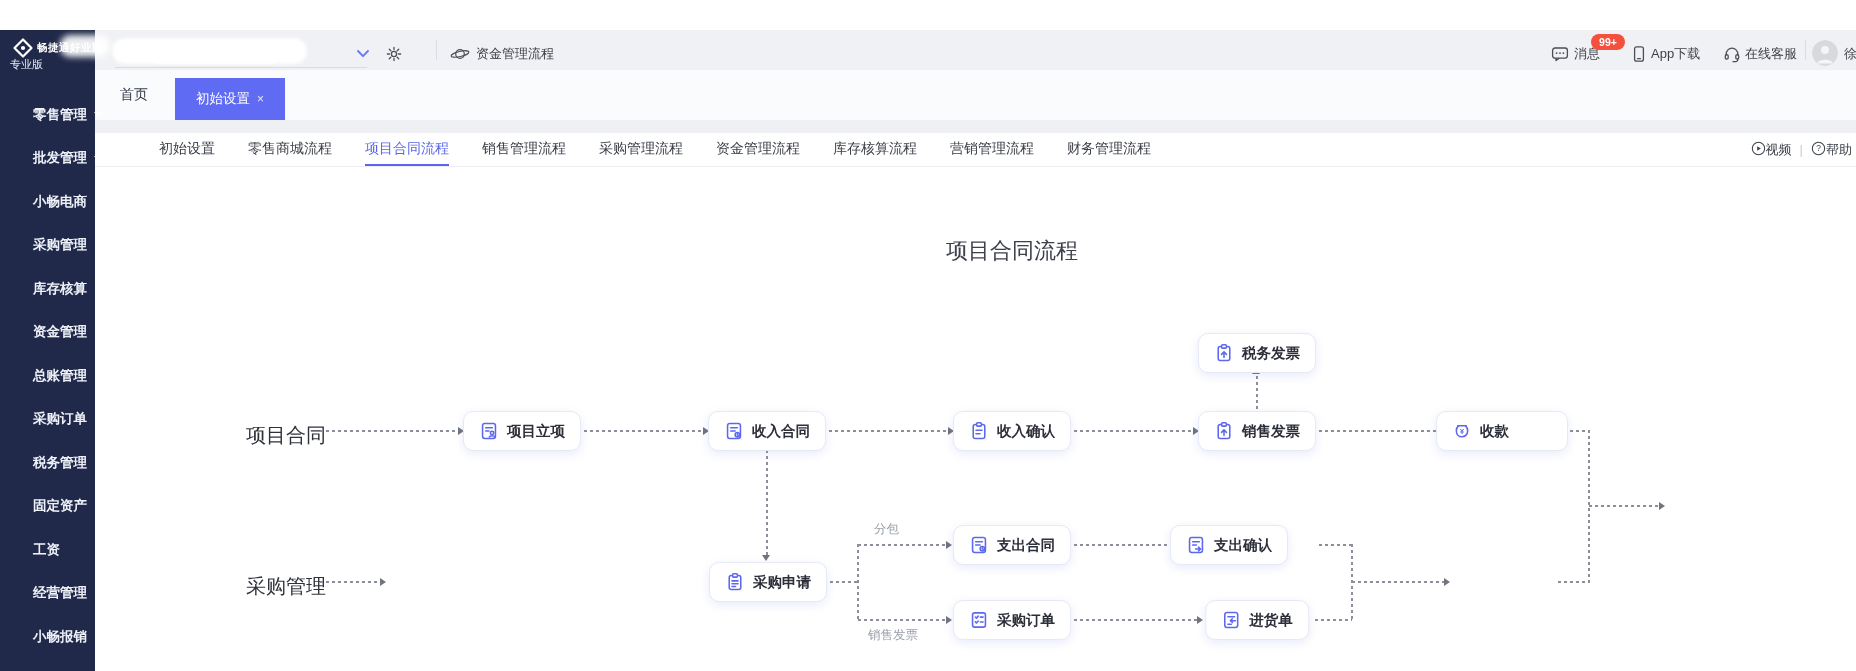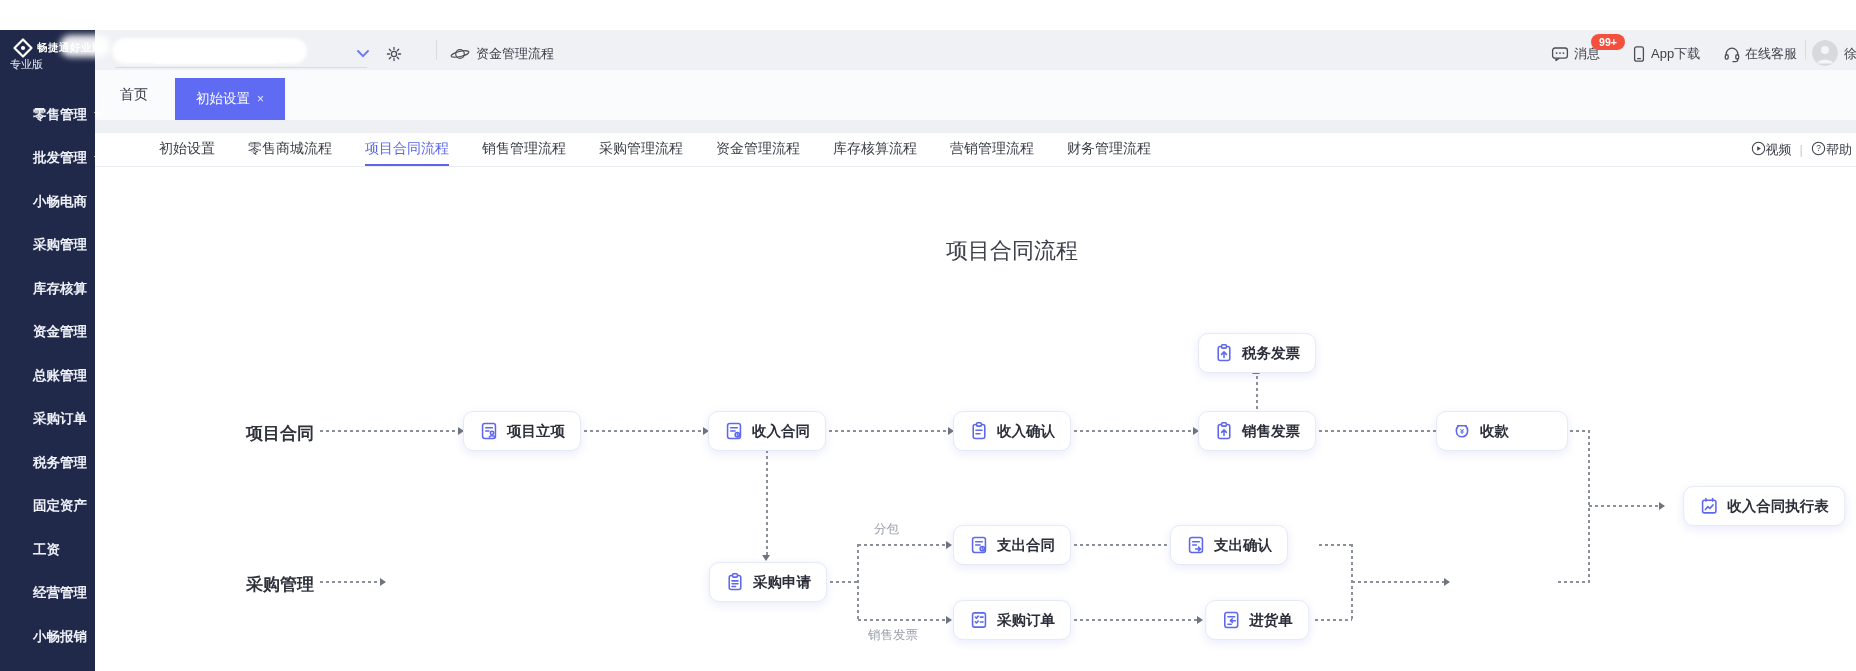--- a/index.html
+++ b/index.html
@@ -39,21 +39,21 @@
   .navrow{position:relative;height:33px;border-bottom:1px solid #ecedf2;display:flex;align-items:stretch;padding-left:64px}
   .ntab{display:flex;align-items:center;margin-right:33px;font-size:14px;color:#3a3d46;cursor:pointer;
         border-bottom:2px solid transparent;box-sizing:border-box;white-space:nowrap}
   .ntab.active{color:#5b67e8;border-bottom-color:#5b67e8}
   .nav-right{position:absolute;right:4px;top:0;height:33px;display:flex;align-items:center;gap:6px;font-size:13px;color:#3e424b}
   .nav-right .vd{color:#c9ccd4;margin:0 2px}
   .nav-link{display:flex;cursor:pointer}
   
   .flow{position:absolute;left:0;top:0;width:1856px;height:671px;pointer-events:none;z-index:3}
   .flow-title{position:absolute;left:1012px;top:236px;transform:translateX(-50%);font-size:22px;font-weight:500;color:#3e414c;white-space:nowrap}
-  .lane{position:absolute;font-size:17px;font-weight:700;color:#2f313b;white-space:nowrap}
+  .lane{position:absolute;font-size:20px;font-weight:400;color:#2f313b;white-space:nowrap}
   .node{position:absolute;transform:translate(-50%,-50%);display:inline-flex;align-items:center;gap:8px;height:38px;
         padding:0 15px;background:#fff;border:1px solid #e6e9f6;border-radius:10px;
         box-shadow:0 3px 10px rgba(100,110,235,.14);font-size:14.5px;font-weight:600;color:#2c2e39;
         white-space:nowrap;pointer-events:auto;cursor:pointer;z-index:4}
   .nicon{width:20px;height:20px;display:inline-flex}
   .hline{position:absolute;height:2px;background-image:repeating-linear-gradient(90deg,#8a8f99 0 3px,transparent 3px 6px)}
   .vline{position:absolute;width:2px;background-image:repeating-linear-gradient(180deg,#8a8f99 0 3px,transparent 3px 6px)}
   .ah{position:absolute;width:0;height:0}
   .ah-r{border-left:6px solid #6f747e;border-top:4px solid transparent;border-bottom:4px solid transparent}
   .ah-u{border-bottom:6px solid #6f747e;border-left:4px solid transparent;border-right:4px solid transparent}
@@ -377,25 +377,15 @@
       </div>
     <div class="node" style="left:1257px;top:620px">
         <span class="nicon">
           <svg width="20" height="20" viewBox="0 0 18 18" fill="none" stroke="#5d68ee" stroke-width="1.4" stroke-linecap="round" stroke-linejoin="round">
             <rect x="3.2" y="2.2" width="11.6" height="13.6" rx="2"></rect>
             <path d="M6 6h6M12.8 9.6H8.4M10 7.9L8.2 9.6l1.8 1.7M6 12.8h3"></path>
           </svg>
         </span>
         <span>进货单</span>
       </div>
-    <div class="node" style="left:1764px;top:506px">
-        <span class="nicon">
-          <svg width="20" height="20" viewBox="0 0 18 18" fill="none" stroke="#5d68ee" stroke-width="1.4" stroke-linecap="round" stroke-linejoin="round">
-            <rect x="3" y="3.8" width="12" height="11.4" rx="1.8"></rect>
-            <path d="M6 2.2v2.4M12 2.2v2.4"></path>
-            <path d="M5.5 12.2l2.2-2.6 1.8 1.6 2.9-3.2"></path>
-          </svg>
-        </span>
-        <span>收入合同执行表</span>
-      </div>
   </div>
 
 </div>
 
 </body></html>

